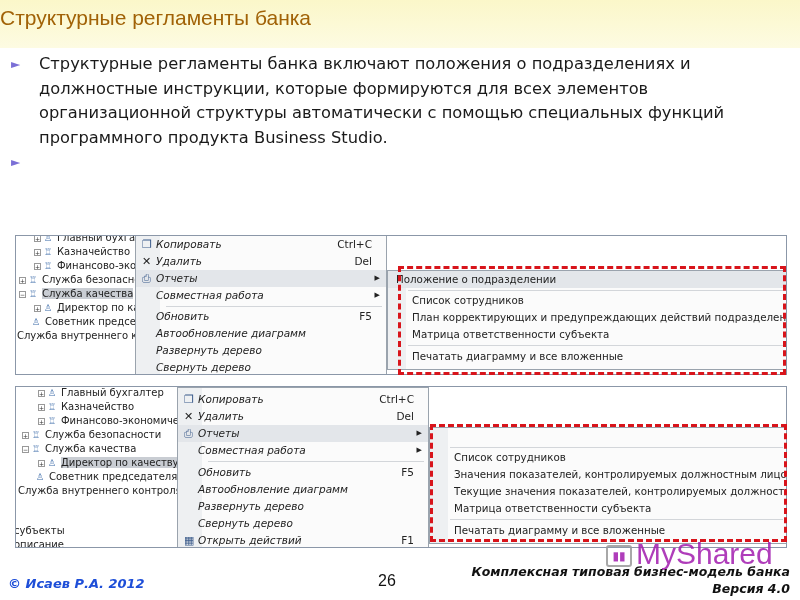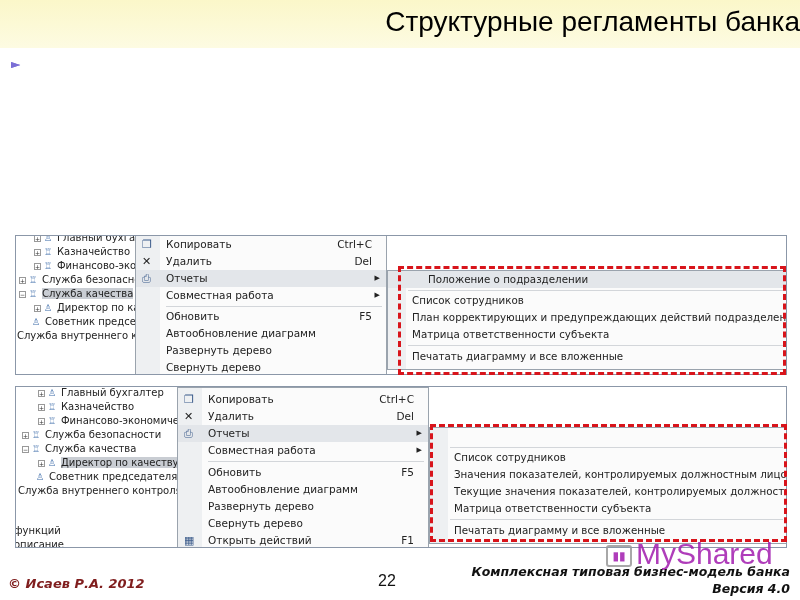--- a/index.html
+++ b/index.html
@@ -1,55 +1,56 @@
 <!DOCTYPE html>
 <html><head>
 <meta charset="utf-8">
 <style>
   * { box-sizing: border-box; margin: 0; padding: 0; }
   body { width: 800px; height: 600px; position: relative; overflow: hidden; background: #ffffff; font-family: "DejaVu Sans", sans-serif; color: #111; }
   .title-bar { position: absolute; left: 0; top: 0; width: 800px; height: 48px; background: linear-gradient(#fbf7c9, #fdfbe2); }
-  .title { position: absolute; left: 0; top: 6px; width: 800px; text-align: right; font-family: "Liberation Sans", sans-serif; font-size: 28px; color: #000000; }
+  .title { position: absolute; left: 0; top: 6px; width: 800px; text-align: left; font-family: "Liberation Sans", sans-serif; font-size: 21px; color: #a16207; }
   .bullets { position: absolute; left: 8px; top: 52px; width: 790px; }
   .bullet { position: relative; padding-left: 31px; font-size: 16.3px; line-height: 24.5px; color: #1a1a1a; }
   .bullet .arrow { position: absolute; left: 3px; top: 0; color: #7b6fd6; font-size: 12px; }
   .shot { position: absolute; background: #fff; border: 1px solid #8b97a8; overflow: hidden; font-family: "DejaVu Sans", sans-serif; font-size: 10px; }
   .tree-row { position: absolute; white-space: nowrap; font-size: 10px; color: #222; }
   .plus { display: inline-block; width: 7px; height: 7px; border: 1px solid #999; font-size: 6px; line-height: 5px; text-align: center; color: #333; margin-right: 3px; vertical-align: middle; }
   .ticon { display: inline-block; width: 10px; font-size: 9px; color: #3a6aa8; margin-right: 3px; }
   .hl { background: #c9cdd3; }
   .menu { position: absolute; background: #fbfbfb; border: 1px solid #9aa3ad; border-top: none; }
   .menu .gutter { position: absolute; left: 0; top: 0; bottom: 0; width: 24px; background: #eef0f2; }
   .mi { position: absolute; left: 0; right: 0; height: 17px; line-height: 17px; font-size: 10.5px; color: #222; }
-  .mi .lbl { position: absolute; left: 30px; }
+  .mi .lbl { position: absolute; left: 20px; font-style: italic; }
   .mi .sc { position: absolute; right: 14px; }
   .mi .ico { position: absolute; left: 6px; font-size: 11px; color: #3a5a8a; }
   .mi .sub { position: absolute; right: 6px; font-size: 7px; }
   .mi.active { background: #e3e6ea; }
   .sep { position: absolute; left: 30px; right: 4px; height: 1px; background: #d3d6da; }
   .submenu { position: absolute; background: #fbfbfb; border: 1px solid #9aa3ad; }
   .submenu .gutter { position: absolute; left: 0; top: 0; bottom: 0; width: 18px; background: #eef0f2; }
   .si { position: absolute; left: 24px; right: 0; height: 17px; line-height: 17px; font-size: 10.3px; color: #222; white-space: nowrap; overflow: hidden; }
-  .si.active { left: 0; padding-left: 40px; background: #e3e6ea; }
+  .si.active { left: 0; padding-left: 8px; background: #e3e6ea; }
   .dash { position: absolute; border: 3px dashed #d8141b; }
-  .footer-left { position: absolute; left: 8px; top: 576px; font-family: "DejaVu Sans", sans-serif; font-style: italic; font-weight: bold; font-size: 13px; color: #7f1d1d; }
+  .footer-left { position: absolute; left: 8px; top: 576px; font-family: "DejaVu Sans", sans-serif; font-style: italic; font-weight: bold; font-size: 13px; color: #1d4ed8; }
   .page-num { position: absolute; left: 378px; top: 572px; font-family: "Liberation Sans", sans-serif; font-size: 16px; color: #111; }
   .footer-right { position: absolute; right: 10px; top: 563px; text-align: right; font-style: italic; font-weight: bold; font-size: 12.5px; line-height: 17px; color: #111; }
   .watermark { position: absolute; left: 606px; top: 537px; font-family: Liberation Sans, sans-serif; font-size: 30px; color: #a21caf; opacity: 0.85; }
   .watermark .wm-icon { display: inline-block; width: 26px; height: 22px; border: 2px solid #9a9a9a; border-radius: 3px; font-size: 12px; line-height: 18px; text-align: center; vertical-align: middle; margin-right: 4px; }
 </style>
 </head>
 <body>
 
 <div class="title-bar"></div>
 <div class="title">Структурные регламенты банка</div>
 
 <div class="bullets">
   <div class="bullet">
     <span class="arrow">►</span>
+    <span>Структурные регламенты банка включают положения о подразделениях и должностные инструкции, которые формируются для всех элементов организационной структуры автоматически с помощью специальных функций программного продукта Business Studio.</span>
   </div>
   <div class="bullet">
     <span class="arrow">►</span>
   </div>
 </div>
 
 <div class="shot" style="left:15px; top:235px; width:772px; height:140px;">
   <div>
     <div class="tree-row" style="left:18px; top:-4px;"><span class="plus">+</span><span class="ticon">♙</span><span>Главный бухгалтер</span></div>
     <div class="tree-row" style="left:18px; top:10px;"><span class="plus">+</span><span class="ticon">♖</span><span>Казначейство</span></div>
@@ -112,21 +113,21 @@
 <div class="shot" style="left:15px; top:386px; width:772px; height:162px;">
   <div>
     <div class="tree-row" style="left:22px; top:0;"><span class="plus">+</span><span class="ticon">♙</span><span>Главный бухгалтер</span></div>
     <div class="tree-row" style="left:22px; top:14px;"><span class="plus">+</span><span class="ticon">♖</span><span>Казначейство</span></div>
     <div class="tree-row" style="left:22px; top:28px;"><span class="plus">+</span><span class="ticon">♖</span><span>Финансово-экономический</span></div>
     <div class="tree-row" style="left:6px; top:42px;"><span class="plus">+</span><span class="ticon">♖</span><span>Служба безопасности</span></div>
     <div class="tree-row" style="left:6px; top:56px;"><span class="plus">−</span><span class="ticon">♖</span><span>Служба качества</span></div>
     <div class="tree-row" style="left:22px; top:70px;"><span class="plus">+</span><span class="ticon">♙</span><span class="hl">Директор по качеству</span></div>
     <div class="tree-row" style="left:20px; top:84px;"><span class="ticon">♙</span><span>Советник председателя правления</span></div>
     <div class="tree-row" style="left:2px; top:98px;"><span>Служба внутреннего контроля</span></div>
-    <div class="tree-row" style="left:-2px; top:138px;"><span>функций</span></div>
+    <div class="tree-row" style="left:-2px; top:138px;"><span>субъекты</span></div>
     <div class="tree-row" style="left:-2px; top:152px;"><span>описание</span></div>
   </div>
   <div class="menu" style="left:161px; top:0; width:252px; height:162px; border-top:1px solid #9aa3ad;">
     <div class="gutter"></div>
     <div class="mi" style="top:3px;">
         <span class="ico">❐</span>
         <span class="lbl">Копировать</span>
         <span class="sc">Ctrl+C</span>
       </div>
     <div class="mi" style="top:20px;">
@@ -171,17 +172,17 @@
     <div class="si" style="top:55px;">Текущие значения показателей, контролируемых должностным лицом</div>
     <div class="si" style="top:72px;">Матрица ответственности субъекта</div>
     <div class="sep" style="top:91px; left:20px;"></div>
     <div class="si" style="top:94px;">Печатать диаграмму и все вложенные</div>
   </div>
 </div>
 <div class="dash" style="left:430px; top:424px; width:357px; height:118px;"></div>
 
 <div class="watermark"><span class="wm-icon">▮▮</span><span>MyShared</span></div>
 <div class="footer-left">© Исаев Р.А. 2012</div>
-<div class="page-num">22</div>
+<div class="page-num">26</div>
 <div class="footer-right">
   <div>Комплексная типовая бизнес-модель банка</div>
   <div>Версия 4.0</div>
 </div>
 
 </body></html>

